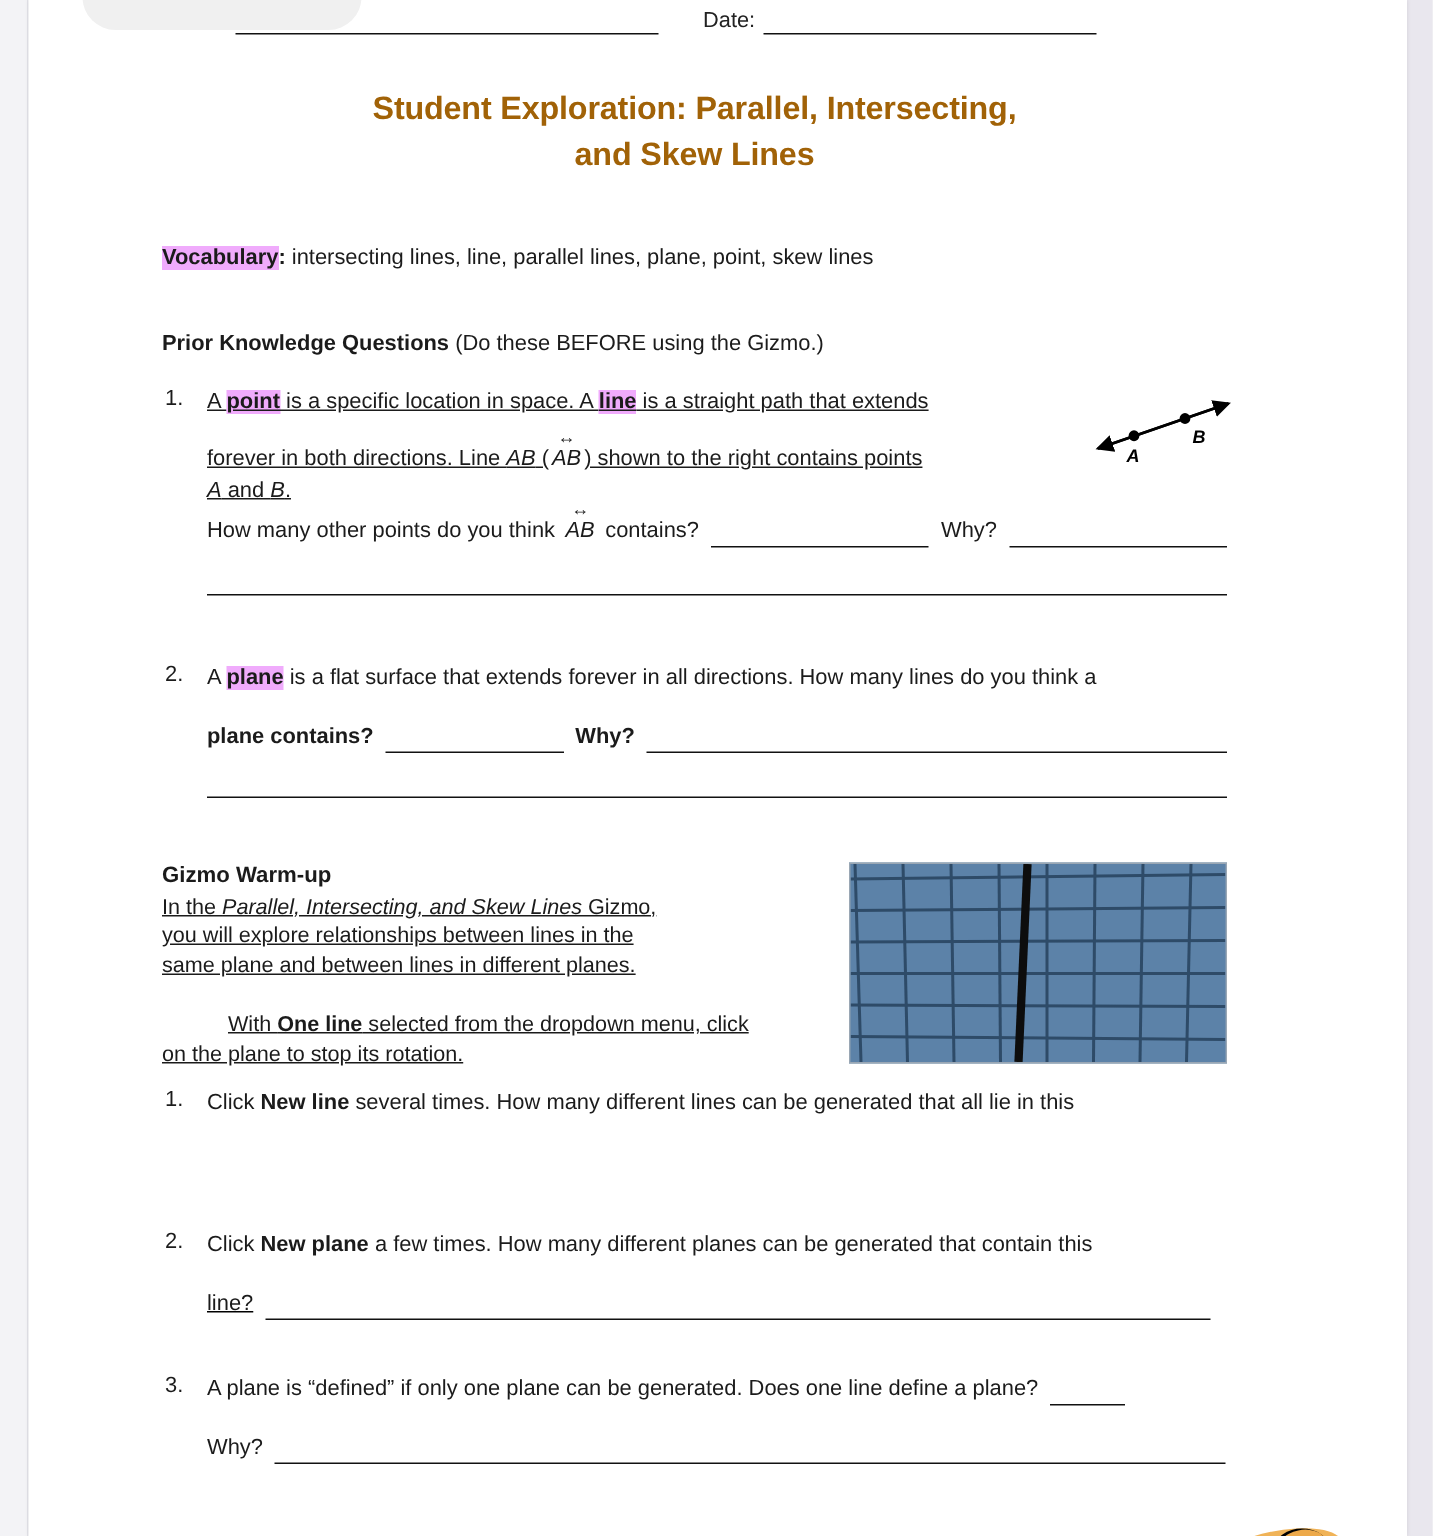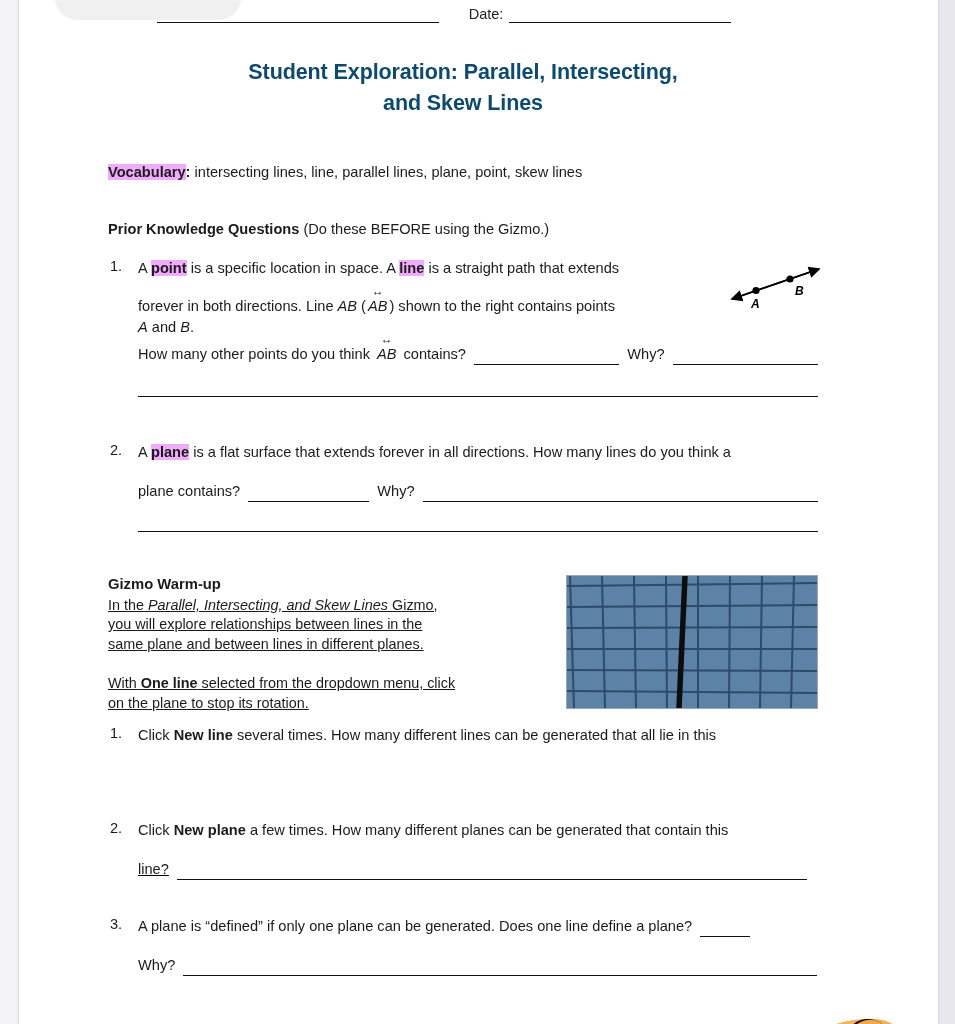--- a/index.html
+++ b/index.html
@@ -84,21 +84,21 @@
   
   .title {
     position: absolute;
     top: 57px;
     left: 0;
     width: 710px;
     text-align: center;
     font-size: 21.5px;
     font-weight: bold;
     line-height: 31px;
-    color: #0c4a6e;
+    color: #a16207;
     letter-spacing: -0.1px;
   }
 
   
   .block { position: absolute; font-size: 14.6px; color: #1b1b1b; line-height: 21px; }
   b.hl {
     background: #f0abfc;
     font-weight: bold;
   }
   b.plain { font-weight: bold; }
@@ -118,21 +118,21 @@
     color: #1b1b1b;
   }
   .q .body {
     margin-left: 30px;
     font-size: 14.6px;
     line-height: 21px;
     color: #1b1b1b;
   }
 
   .q1 { top: 258px; }
-  .q1 .body { width: 580px; }
+  .q1 .body { width: 580px; text-decoration: underline; }
   .q1-l2 { margin-top: 17px; }
 
   
   .lineAB {
     display: inline-block;
     position: relative;
     font-style: italic;
     padding: 0 2px;
   }
   .lineAB .bar {
@@ -162,21 +162,21 @@
   .fullrule {
     position: absolute;
     left: 30px;
     top: 396px;
     width: 680px;
     border-bottom: 1.4px solid #111;
   }
 
   .q2 { top: 442px; }
   .q2 .body { width: 682px; }
-  .q2-ask { position: absolute; top: 481px; width: 710px; }
+  .q2-ask { position: absolute; top: 481px; width: 710px; font-weight: bold; }
   .q2-ask .body { margin-left: 30px; display: flex; align-items: flex-end; white-space: nowrap; }
   .a-plane { width: 128px; margin: 0 8px; }
   .a-why2 { width: 418px; margin-left: 8px; }
   .fullrule2 {
     position: absolute;
     left: 30px;
     top: 531px;
     width: 680px;
     border-bottom: 1.4px solid #111;
   }
@@ -190,21 +190,21 @@
     font-size: 14.4px;
     line-height: 19.5px;
     color: #1b1b1b;
   }
   .warmup h3 {
     margin: 0 0 1px 0;
     font-size: 14.8px;
     font-weight: bold;
   }
   .warmup p { margin: 0; text-decoration: underline; }
-  .warmup p.second { margin-top: 20px; }
+  .warmup p.second { margin-top: 20px; margin-left: 44px; }
 
   
   .plane-fig {
     position: absolute;
     left: 458px;
     top: 575px;
     width: 250px;
     height: 132px;
     border: 1px solid #9aa7b4;
     overflow: hidden;

